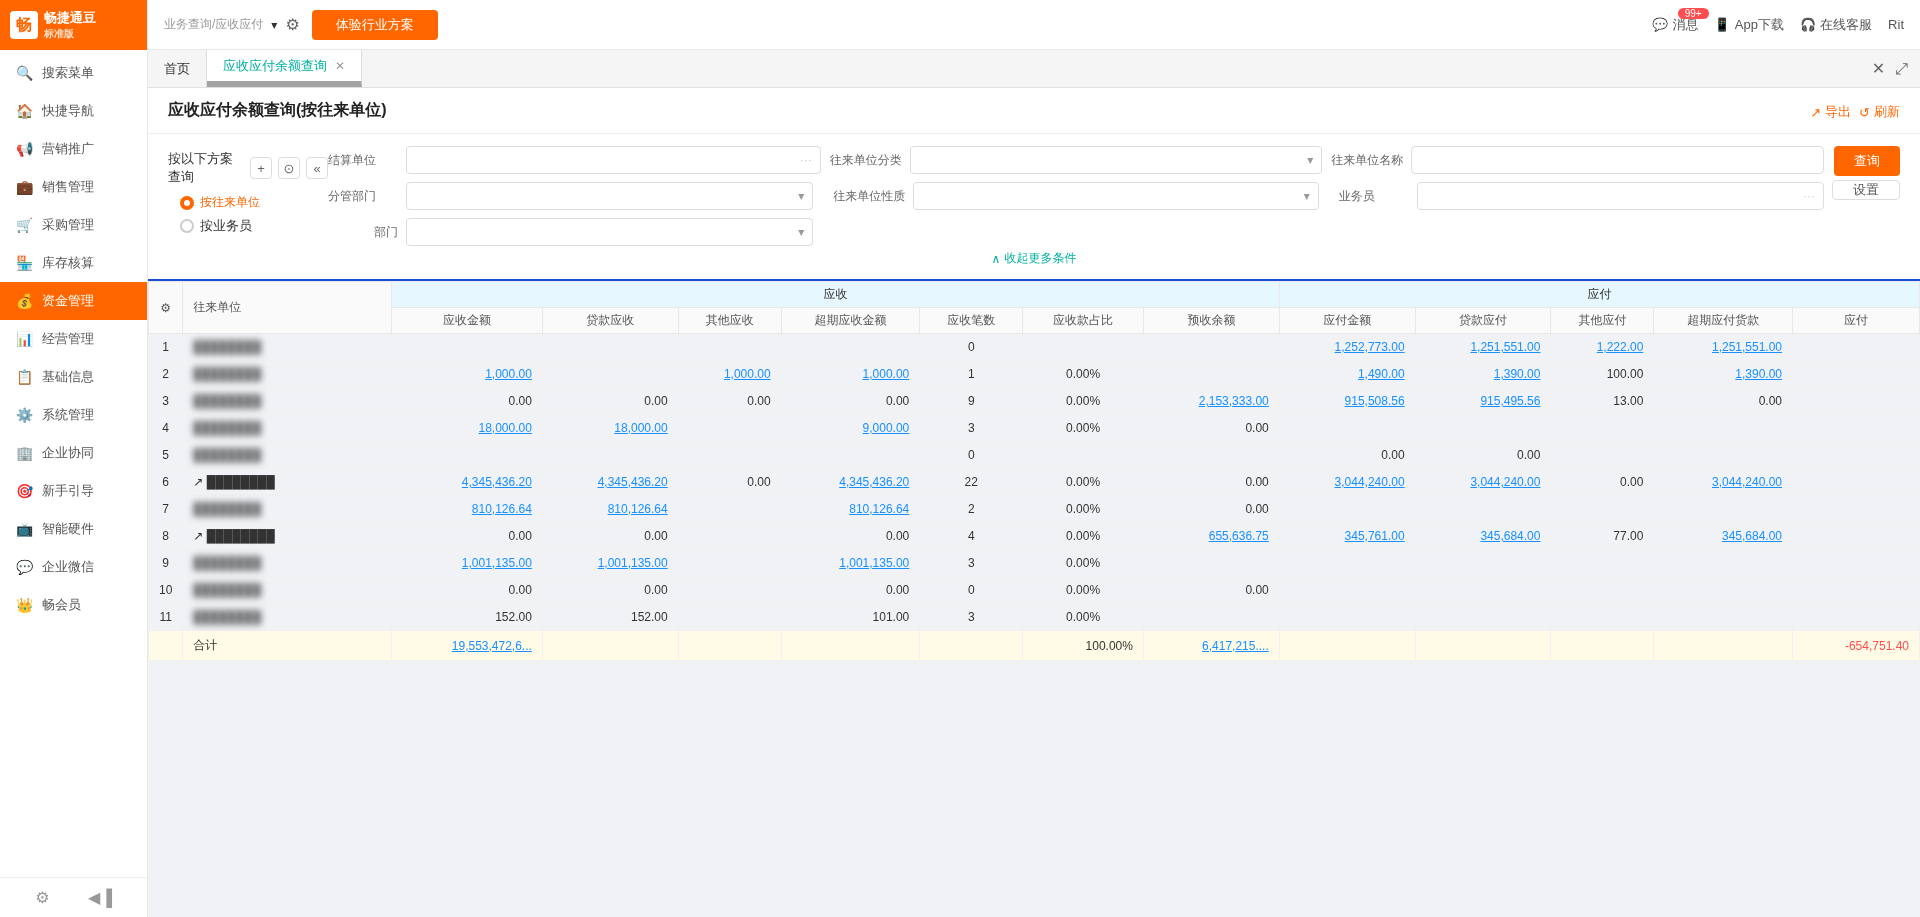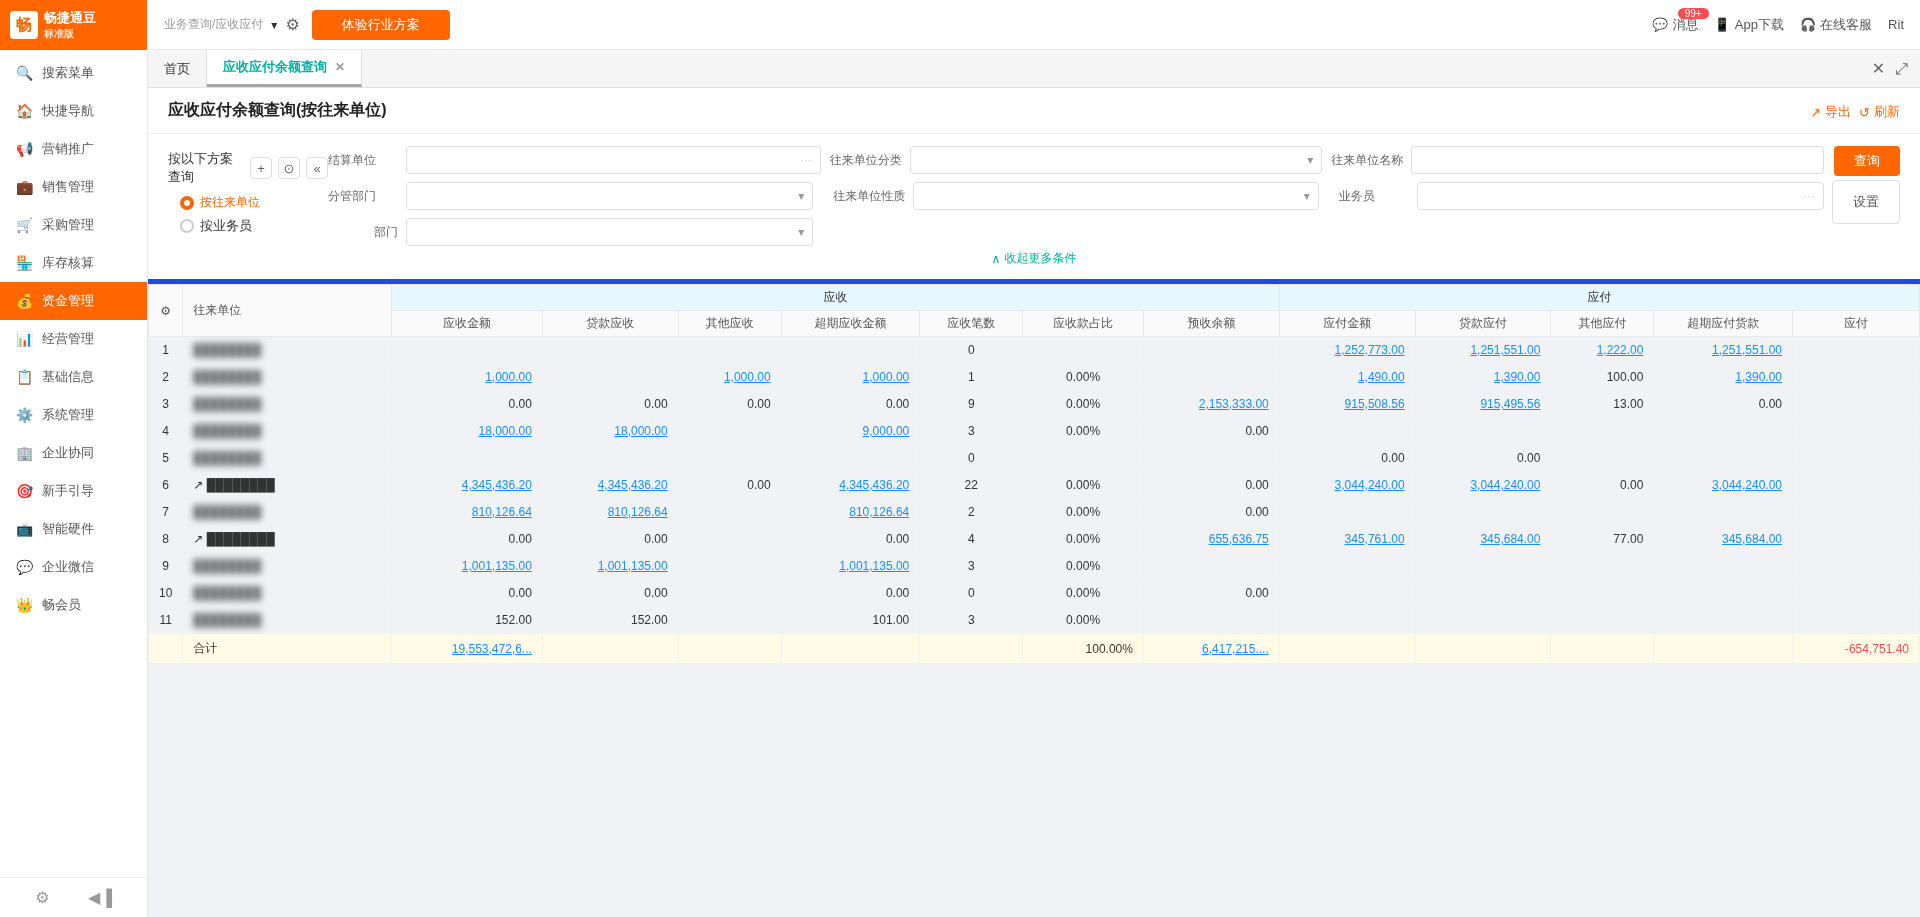--- a/index.html
+++ b/index.html
@@ -22,43 +22,43 @@
     .sidebar-item .icon { width: 18px; height: 18px; margin-right: 8px; display: flex; align-items: center; justify-content: center; font-size: 14px; }
     .sidebar-footer { padding: 8px 0; border-top: 1px solid #f0f0f0; display: flex; justify-content: space-around; padding: 10px 16px; }
     .sidebar-footer-btn { cursor: pointer; color: #999; font-size: 16px; }
 
     
     .main-area { flex: 1; display: flex; flex-direction: column; overflow: hidden; }
     .top-bar { height: 50px; background: #fff; display: flex; align-items: center; padding: 0 16px; border-bottom: 1px solid #e8e8e8; flex-shrink: 0; }
     .top-bar-breadcrumb { color: #999; font-size: 12px; margin-right: 8px; }
     .top-bar-dropdown { display: flex; align-items: center; gap: 4px; cursor: pointer; }
     .top-bar-gear { margin-left: 8px; color: #666; cursor: pointer; font-size: 16px; }
-    .top-bar-promo { margin-left: 12px; background: #ff6600; color: white; border: none; padding: 6px 30px; border-radius: 4px; cursor: pointer; font-size: 13px; }
+    .top-bar-promo { margin-left: 12px; background: #ff6600; color: white; border: none; padding: 6px 24px; border-radius: 4px; cursor: pointer; font-size: 13px; }
     .top-bar-right { margin-left: auto; display: flex; align-items: center; gap: 16px; }
     .top-bar-right-item { display: flex; align-items: center; gap: 4px; cursor: pointer; color: #555; font-size: 13px; position: relative; }
     .badge { background: #ff4d4f; color: white; border-radius: 10px; padding: 0 7px; font-size: 10px; min-width: 18px; text-align: center; position: absolute; top: -8px; right: -10px; }
 
     
     .tab-bar { height: 38px; background: #f5f5f5; display: flex; align-items: stretch; border-bottom: 1px solid #e0e0e0; flex-shrink: 0; }
     .tab-item { display: flex; align-items: center; padding: 0 16px; cursor: pointer; font-size: 13px; color: #555; border-right: 1px solid #ddd; background: #f5f5f5; }
     .tab-item.home { color: #333; }
-    .tab-item.active { background: white; color: #00b0a0; border-bottom: 3px solid #a3a3a3; font-weight: 700; }
+    .tab-item.active { background: white; color: #00b0a0; border-bottom: 6px solid #a3a3a3; font-weight: 400; }
     .tab-item .tab-close { margin-left: 8px; color: #999; font-size: 12px; }
     .tab-bar-actions { margin-left: auto; display: flex; align-items: center; padding: 0 12px; gap: 10px; }
     .tab-bar-action { cursor: pointer; color: #666; font-size: 16px; }
 
     
     .content { flex: 1; overflow: hidden; display: flex; flex-direction: column; background: #f0f2f5; }
     .page-header { background: white; padding: 12px 20px; display: flex; align-items: flex-end; justify-content: space-between; border-bottom: 1px solid #f0f0f0; flex-shrink: 0; }
     .page-title { font-size: 16px; font-weight: 600; color: #222; }
     .page-actions { display: flex; gap: 8px; }
     .page-action-btn { display: flex; align-items: center; gap: 4px; cursor: pointer; color: #ff6600; font-size: 13px; }
 
     
-    .search-panel { background: white; padding: 12px 20px; border-bottom: 5px solid #1d4ed8; flex-shrink: 0; }
+    .search-panel { background: white; padding: 12px 20px; border-bottom: 2px solid #1d4ed8; flex-shrink: 0; }
     .scheme-label { font-size: 13px; color: #333; font-weight: 500; }
     .scheme-actions { display: flex; align-items: center; gap: 6px; }
     .scheme-btn { width: 22px; height: 22px; border: 1px solid #ddd; border-radius: 4px; display: flex; align-items: center; justify-content: center; cursor: pointer; color: #666; font-size: 13px; }
     .scheme-options { margin-left: 12px; }
     .scheme-option { display: flex; align-items: center; gap: 6px; margin-bottom: 6px; font-size: 13px; cursor: pointer; }
     .scheme-option.active { color: #ff6600; }
     .scheme-option .radio { width: 14px; height: 14px; border-radius: 50%; border: 2px solid #ccc; display: flex; align-items: center; justify-content: center; }
     .scheme-option.active .radio { border-color: #ff6600; background: #ff6600; }
     .scheme-option .radio-inner { width: 6px; height: 6px; border-radius: 50%; background: white; }
     .search-field { display: flex; align-items: center; gap: 8px; }
@@ -79,21 +79,21 @@
     .data-table td.blurred { color: transparent; text-shadow: 0 0 6px rgba(0,0,0,0.5); }
     .data-table td a, .data-table td .link { color: #1890ff; text-decoration: underline; cursor: pointer; }
     .data-table .summary-row td { background: #fffbe6; font-weight: 500; }
     .row-num { color: #999; text-align: center !important; }
     .settings-col { width: 30px; text-align: center !important; }
 
     .table-wrapper { flex: 1; overflow: auto; }
 
     
     .query-btn { background: #ff6600; color: white; border: none; padding: 6px 20px; border-radius: 4px; cursor: pointer; font-size: 13px; display: block; margin-bottom: 4px; }
-    .settings-btn { background: white; color: #555; border: 1px solid #ddd; padding: 12px 20px; border-radius: 4px; cursor: pointer; font-size: 13px; }
+    .settings-btn { background: white; color: #555; border: 1px solid #ddd; padding: 0 20px; border-radius: 4px; cursor: pointer; font-size: 13px; }
     .query-side { display: flex; flex-direction: column; align-items: flex-end; padding-right: 0; }
 
     .negative { color: #ff4d4f !important; }
   </style>
 </head>
 <body>
 
 <div class="app-container">
 
   <div class="sidebar">

